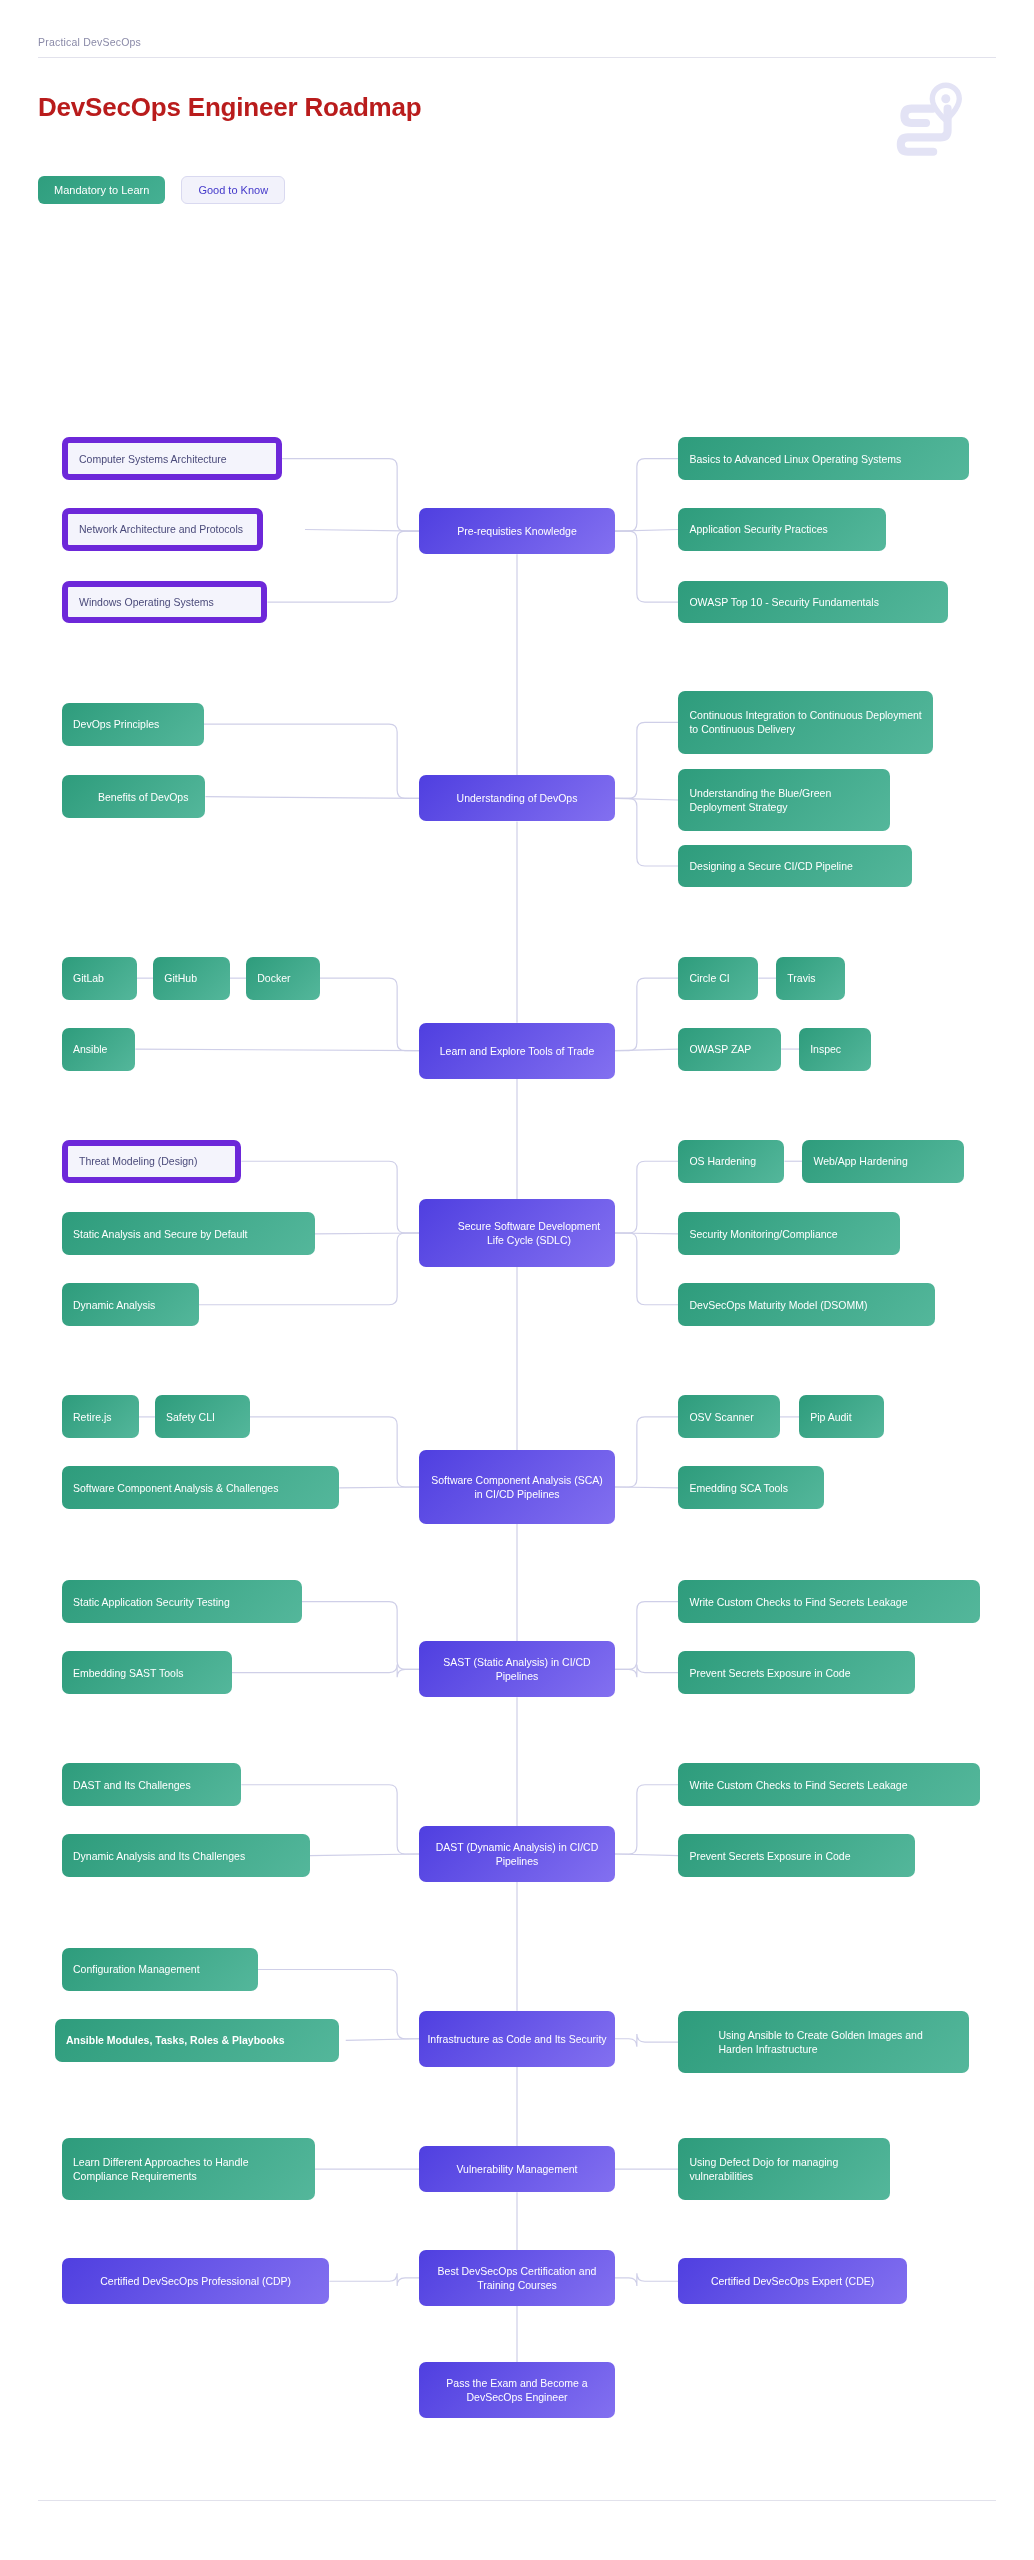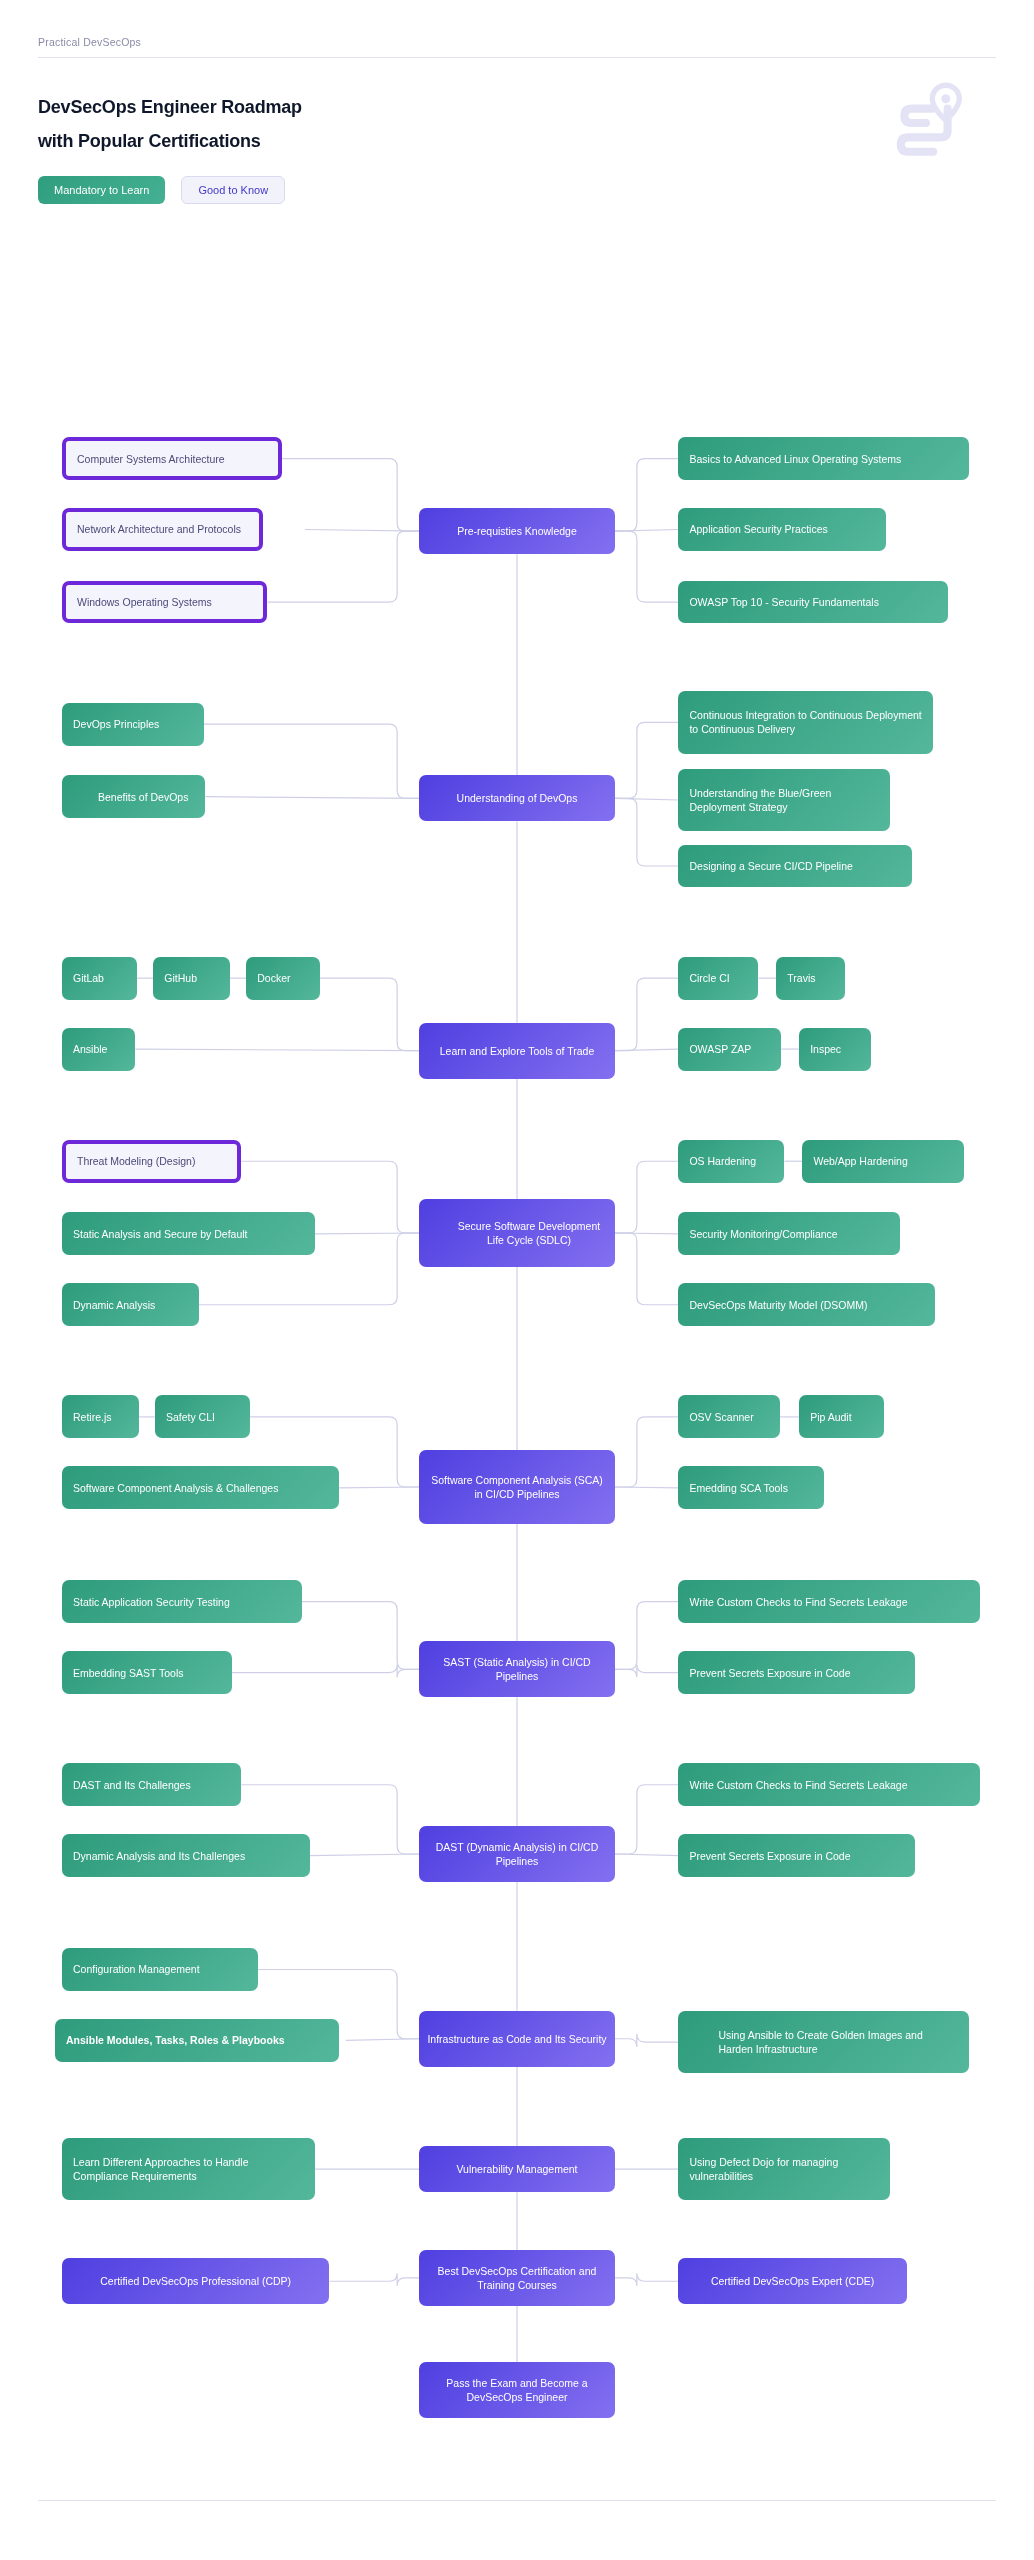--- a/index.html
+++ b/index.html
@@ -15,22 +15,22 @@
   .brand {
     position: absolute; left: 38px; top: 36px;
     font-size: 10.5px; color: #8a8aa8; letter-spacing: .2px;
   }
   .hdr-rule {
     position: absolute; left: 38px; top: 57px; width: 958px; height: 1px;
     background: #e2e2ec;
   }
   .title {
     position: absolute; left: 38px; top: 90px; width: 620px;
-    font-size: 18px; line-height: 34px; font-weight: 700;
-    color: #0f172a; letter-spacing: -0.2px;
+    font-size: 26px; line-height: 34px; font-weight: 700;
+    color: #b91c1c; letter-spacing: -0.2px;
   }
   .legend { position: absolute; left: 38px; top: 176px; display: flex; gap: 16px; }
   .chip {
     height: 28px; padding: 0 16px; border-radius: 6px;
     display: flex; align-items: center; justify-content: center;
     font-size: 11px; white-space: nowrap;
   }
   .chip.mandatory {
     background: linear-gradient(135deg,#2f9e7e 0%, #45b093 100%);
     color: #fff;
@@ -58,34 +58,33 @@
   .node.green {
     background: linear-gradient(135deg, #2e9c7c 0%, #54b79b 100%);
     color: #ffffff;
   }
   .node.purple {
     background: linear-gradient(135deg, #4f3fe0 0%, #8370f0 100%);
     color: #ffffff;
   }
   .node.light {
     background: #f4f4fc; color: #4a4a7a;
-    border: 4px solid #6d28d9;
+    border: 6px solid #6d28d9;
   }
 </style>
 </head>
 <body>
 
 <div id="page">
 
   <div class="brand">Practical DevSecOps</div>
   <div class="hdr-rule"></div>
 
   <div class="title">
     <div>DevSecOps Engineer Roadmap</div>
-    <div>with Popular Certifications</div>
   </div>
 
   <svg class="route-logo" viewBox="0 0 100 100">
     <g fill="none" stroke="#e3e3f5" stroke-width="9" stroke-linecap="round" stroke-linejoin="round">
       <path d="M74 34 L74 58 Q74 66 66 66 L30 66 Q22 66 22 74 Q22 82 30 82 L58 82"></path>
       <path d="M58 34 L34 34 Q26 34 26 42 Q26 50 34 50 L50 50"></path>
     </g>
     <path d="M72 8 a15 15 0 0 1 15 15 c0 11 -15 24 -15 24 s-15 -13 -15 -24 a15 15 0 0 1 15 -15 z" fill="none" stroke="#e3e3f5" stroke-width="6"></path>
     <circle cx="72" cy="23" r="5" fill="#e3e3f5"></circle>
   </svg>

